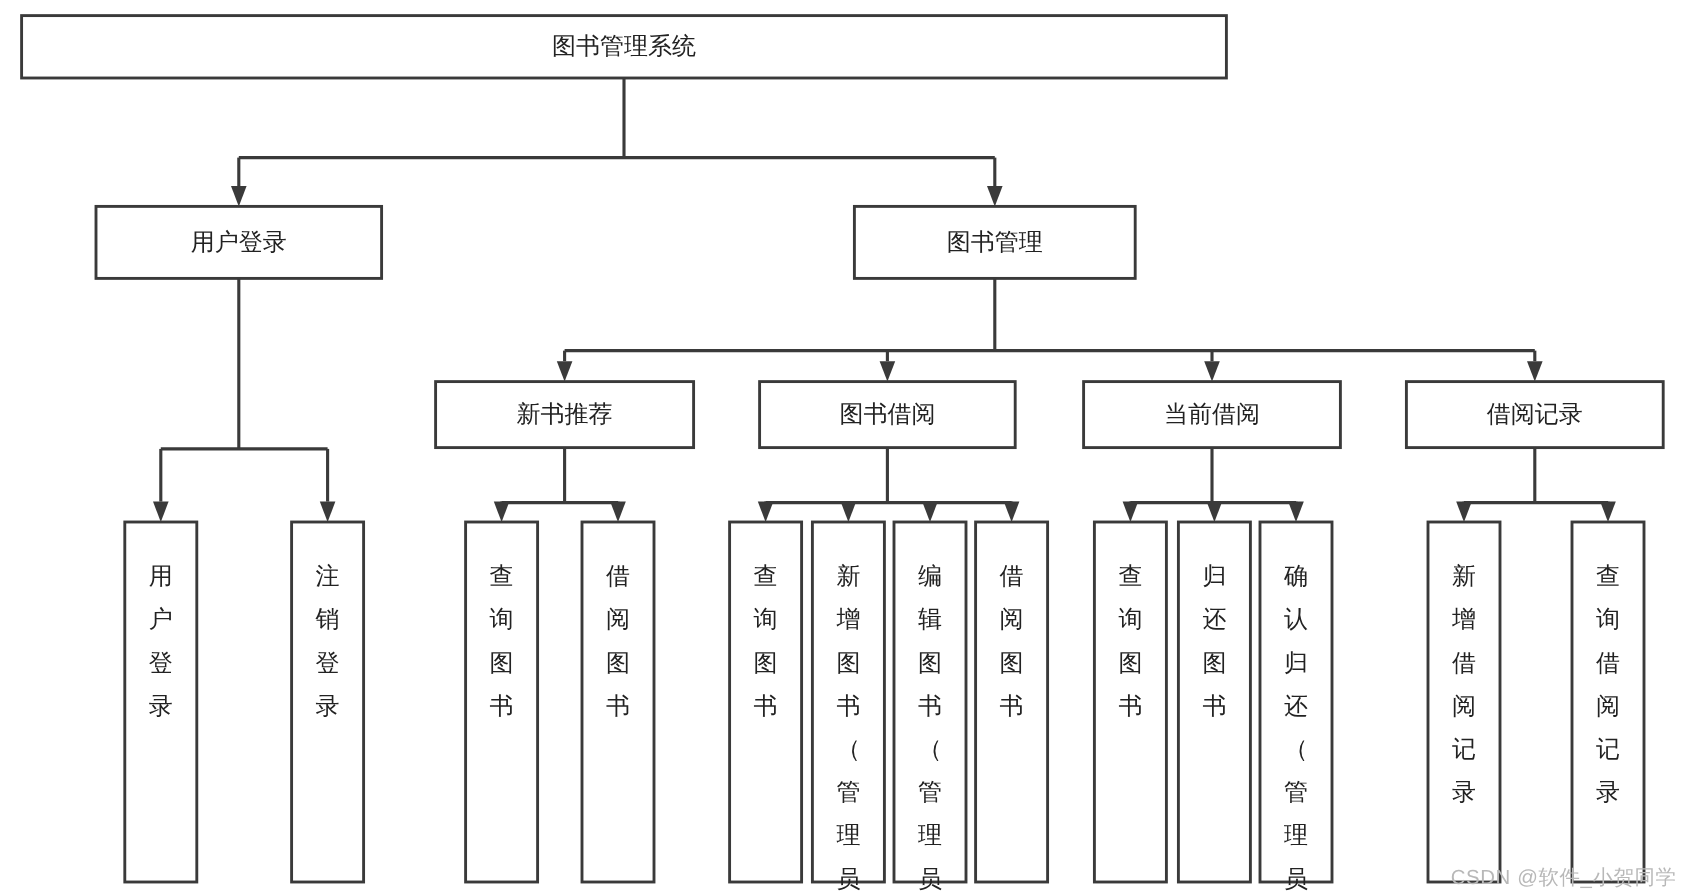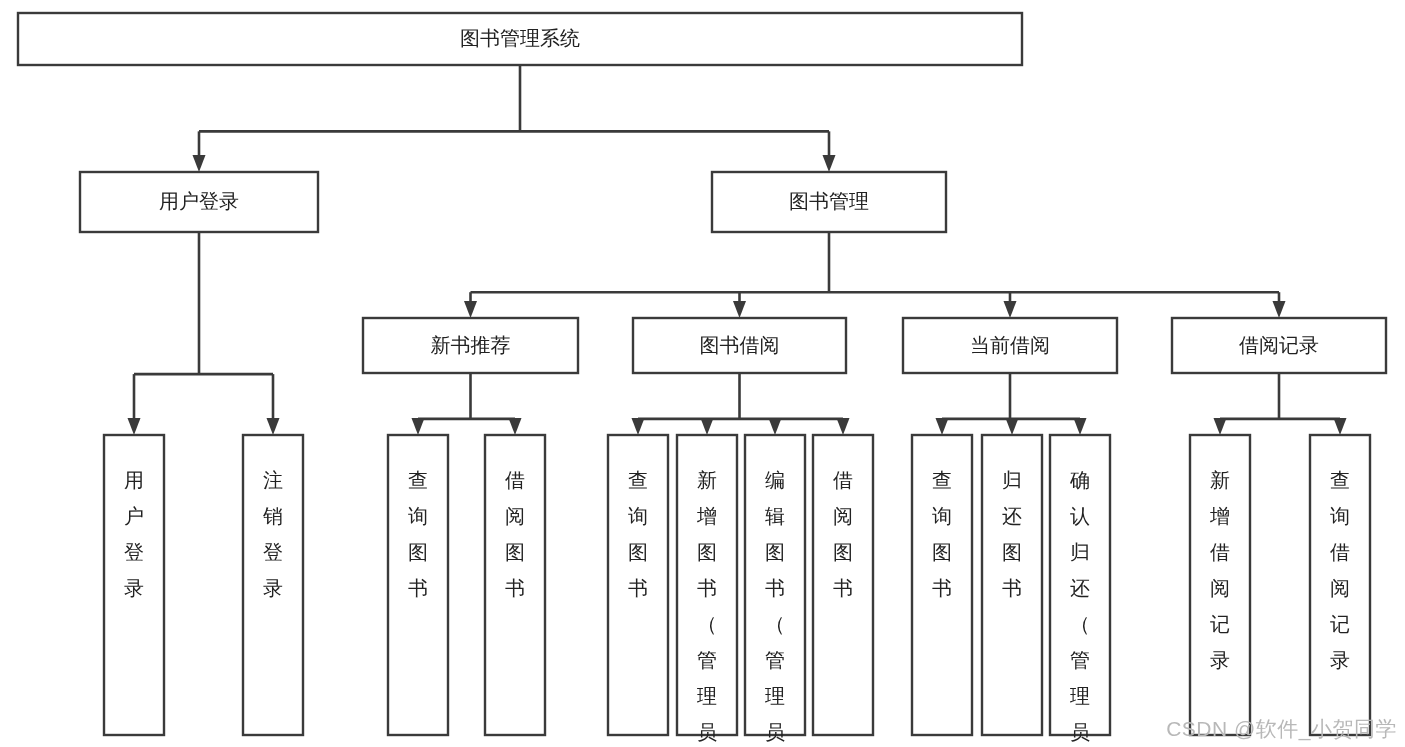--- a/index.html
+++ b/index.html
@@ -53,21 +53,21 @@
     font-family: "Liberation Sans", sans-serif;
     font-size: 20px;
     fill: #222222;
     text-anchor: middle;
   }
   .watermark {
     position: absolute;
     right: 8px;
     bottom: 4px;
     font-family: "Liberation Sans", sans-serif;
-    font-size: 21px;
+    font-size: 17px;
     color: #b8b8b8;
     white-space: nowrap;
     letter-spacing: 0.5px;
     user-select: none;
   }
 </style>
 </head>
 <body>
 
 <div id="diagram-root">

